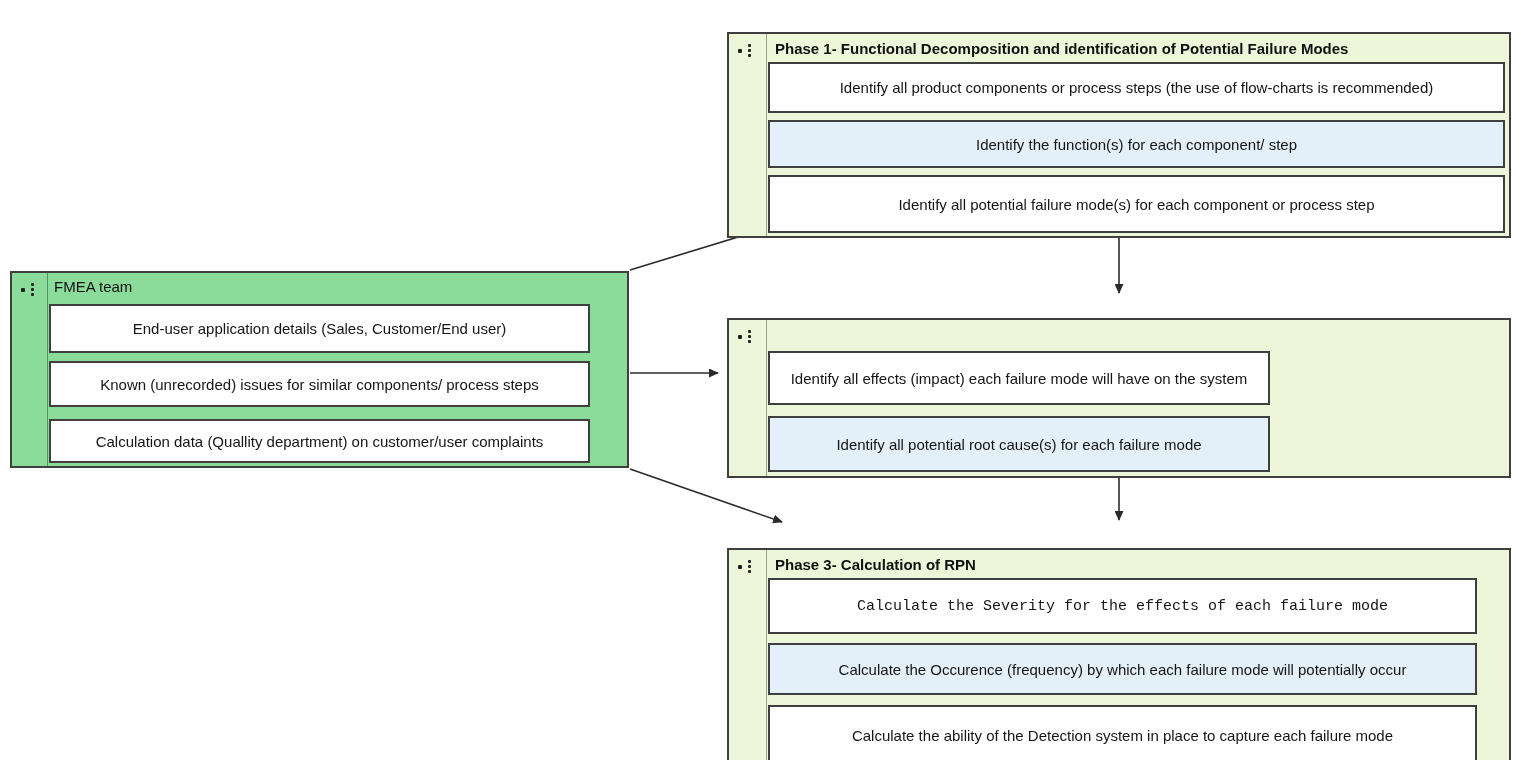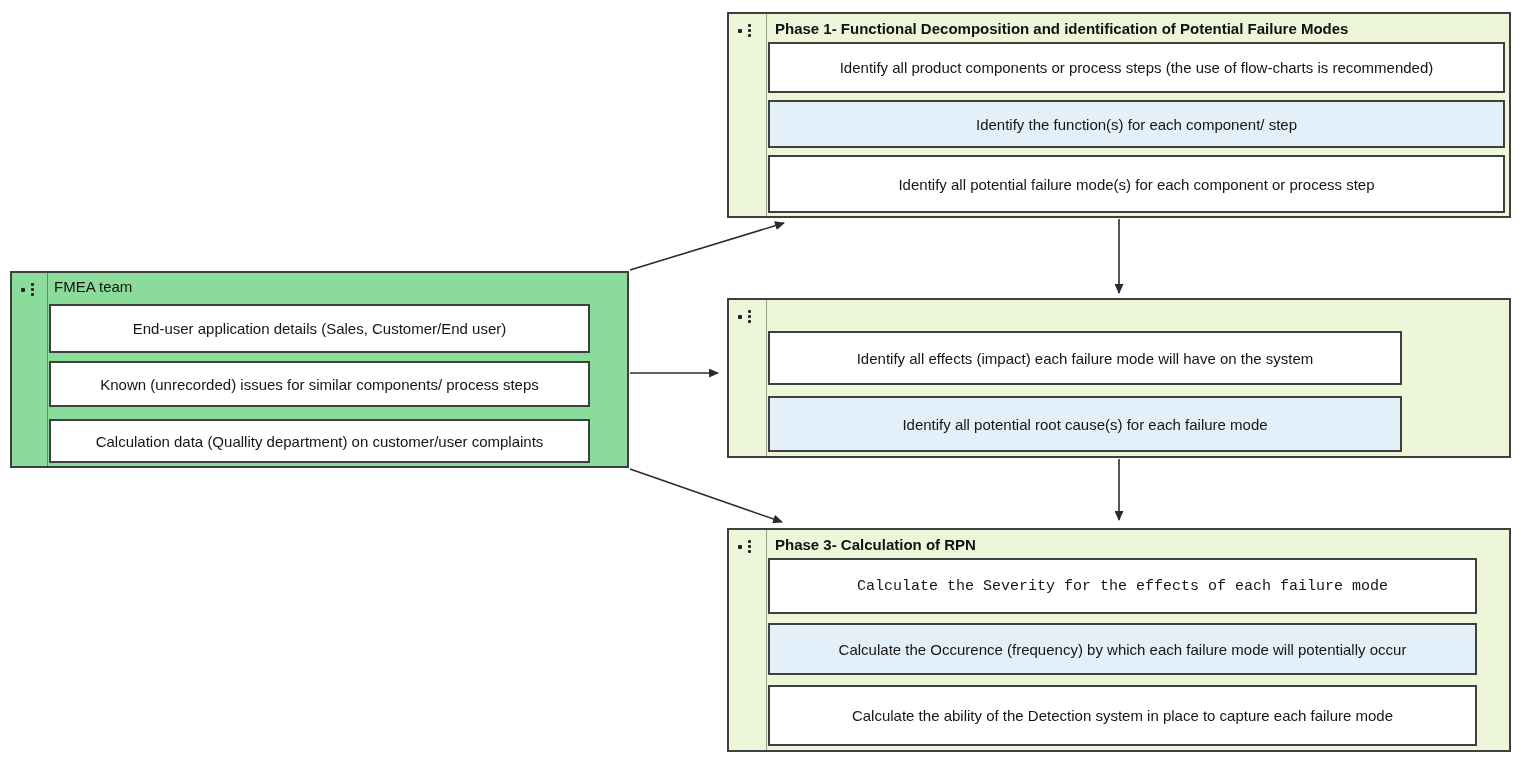--- a/index.html
+++ b/index.html
@@ -20,21 +20,21 @@
     left: 0; top: 0;
     width: 1524px; height: 760px;
     pointer-events: none;
   }
   .group {
     position: absolute;
     border: 2px solid #3f3f3f;
     box-sizing: border-box;
   }
   .group.team { background: var(--team-fill, #8bdc9a); }
-  .group.phase { background: var(--phase-fill, #edf6d9); }
+  .group.phase { background: var(--phase-fill, #edf6d9); margin-top: 20px; }
   .strip-sep {
     position: absolute;
     top: 0; bottom: 0;
     width: 1px;
     background: rgba(0,0,0,0.35);
   }
   .team .strip-sep { left: 35px; }
   .phase .strip-sep { left: 37px; }
   .group-title {
     position: absolute;
@@ -99,21 +99,21 @@
 
   
   .p1 { left: 727px; top: 12px; width: 784px; height: 206px; }
   .p1 .step { left: 39px; width: 737px; }
   .p1 .s1 { top: 28px;  height: 51px; }
   .p1 .s2 { top: 86px;  height: 48px; text-align: center; }
   .p1 .s3 { top: 141px; height: 58px; }
 
   
   .p2 { left: 727px; top: 298px; width: 784px; height: 160px; }
-  .p2 .step { left: 39px; width: 634px; }
+  .p2 .step { left: 39px; width: 502px; }
   .p2 .s1 { top: 31px; height: 54px; }
   .p2 .s2 { top: 96px; height: 56px; }
 
   
   .p3 { left: 727px; top: 528px; width: 784px; height: 224px; }
   .p3 .step { left: 39px; width: 709px; }
   .p3 .s1 { top: 28px;  height: 56px; font-family: Liberation Mono, monospace; }
   .p3 .s2 { top: 93px;  height: 52px; }
   .p3 .s3 { top: 155px; height: 61px; }
 </style>

